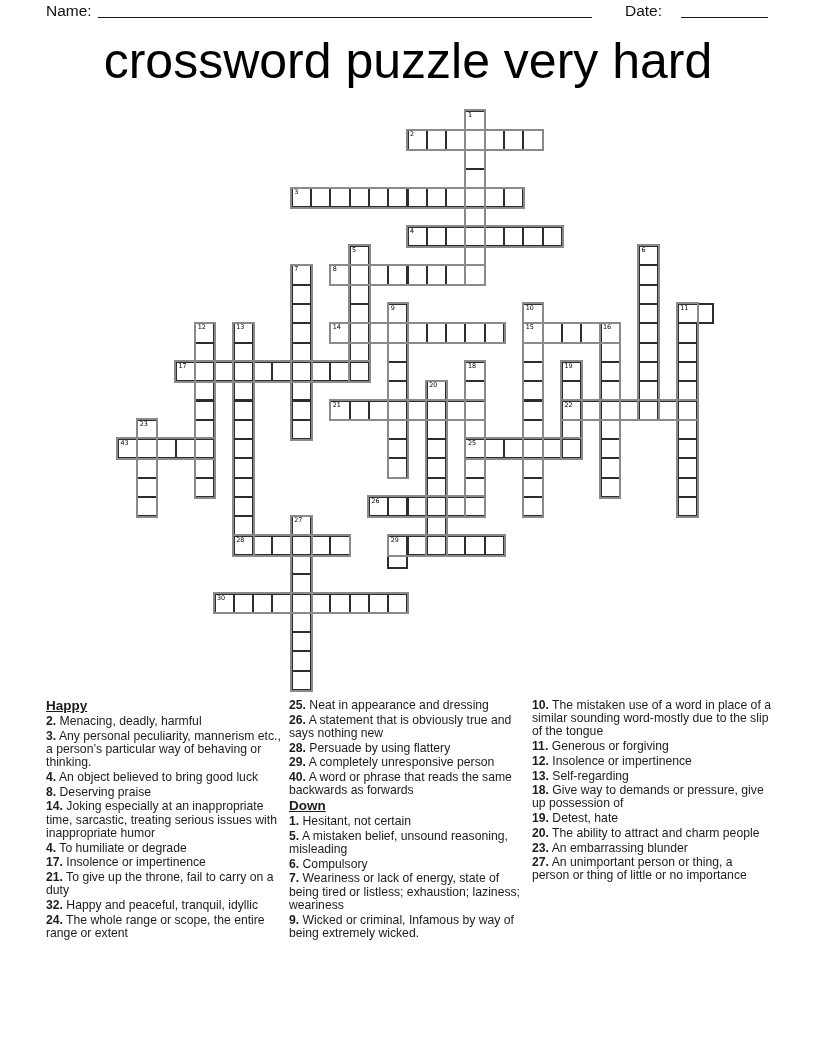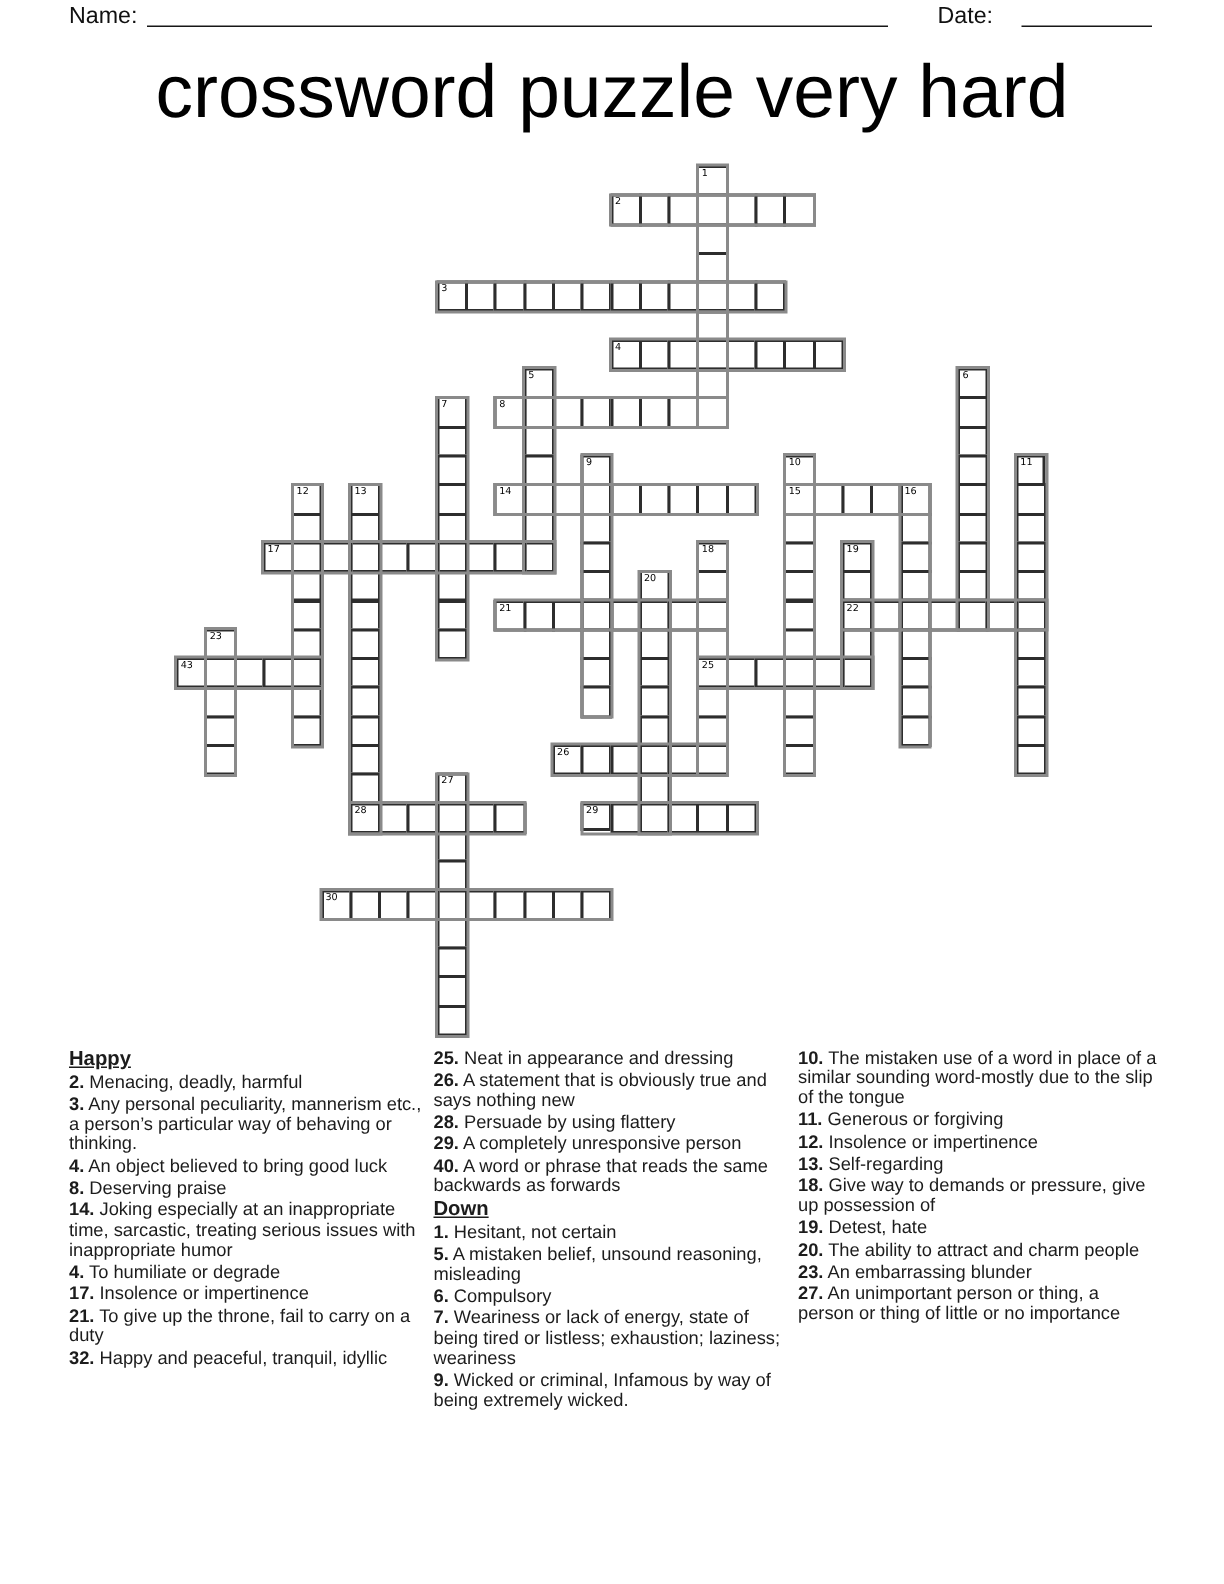--- a/index.html
+++ b/index.html
@@ -139,21 +139,21 @@
     </div>
     <div class="cell" style="left: 405.3px; top: 231.6px; width: 21.3px; height: 21.3px;"></div>
     <div class="cell" style="left: 405.3px; top: 250.9px; width: 21.3px; height: 21.3px;"></div>
     <div class="cell" style="left: 405.3px; top: 270.2px; width: 21.3px; height: 21.3px;"></div>
     <div class="cell" style="left: 405.3px; top: 289.5px; width: 21.3px; height: 21.3px;"></div>
     <div class="cell" style="left: 405.3px; top: 308.8px; width: 21.3px; height: 21.3px;"></div>
     <div class="cell" style="left: 405.3px; top: 328.1px; width: 21.3px; height: 21.3px;"></div>
     <div class="cell" style="left: 405.3px; top: 347.4px; width: 21.3px; height: 21.3px;"></div>
     <div class="cell" style="left: 405.3px; top: 366.7px; width: 21.3px; height: 21.3px;"></div>
     <div class="cell" style="left: 405.3px; top: 386px; width: 21.3px; height: 21.3px;"></div>
-    <div class="cell" style="left: 559.7px; top: 193px; width: 20px; height: 21.3px; text-align: right;">
+    <div class="cell" style="left: 559.7px; top: 193px; width: 37px; height: 21.3px; text-align: right;">
       <span class="num">11</span>
     </div>
     <div class="cell" style="left: 559.7px; top: 212.3px; width: 21.3px; height: 21.3px;"></div>
     <div class="cell" style="left: 559.7px; top: 231.6px; width: 21.3px; height: 21.3px;"></div>
     <div class="cell" style="left: 559.7px; top: 250.9px; width: 21.3px; height: 21.3px;"></div>
     <div class="cell" style="left: 559.7px; top: 270.2px; width: 21.3px; height: 21.3px;"></div>
     <div class="cell" style="left: 559.7px; top: 289.5px; width: 21.3px; height: 21.3px;"></div>
     <div class="cell" style="left: 559.7px; top: 308.8px; width: 21.3px; height: 21.3px;"></div>
     <div class="cell" style="left: 559.7px; top: 328.1px; width: 21.3px; height: 21.3px;"></div>
     <div class="cell" style="left: 559.7px; top: 347.4px; width: 21.3px; height: 21.3px;"></div>
@@ -288,21 +288,21 @@
     <div class="cell" style="left: 173.7px; top: 463.2px; width: 21.3px; height: 21.3px;"></div>
     <div class="cell" style="left: 173.7px; top: 482.5px; width: 21.3px; height: 21.3px;"></div>
     <div class="cell" style="left: 173.7px; top: 501.8px; width: 21.3px; height: 21.3px;"></div>
     <div class="cell" style="left: 173.7px; top: 521.1px; width: 21.3px; height: 21.3px;"></div>
     <div class="cell" style="left: 173.7px; top: 540.4px; width: 21.3px; height: 21.3px;"></div>
     <div class="cell" style="left: 173.7px; top: 559.7px; width: 21.3px; height: 21.3px;"></div>
     <div class="cell" style="left: 135.1px; top: 424.6px; width: 21.3px; height: 21.3px;"></div>
     <div class="cell" style="left: 154.4px; top: 424.6px; width: 21.3px; height: 21.3px;"></div>
     <div class="cell" style="left: 193px; top: 424.6px; width: 21.3px; height: 21.3px;"></div>
     <div class="cell" style="left: 212.3px; top: 424.6px; width: 21.3px; height: 21.3px;"></div>
-    <div class="cell" style="left: 270.2px; top: 424.6px; width: 21.3px; height: 19px;">
+    <div class="cell" style="left: 270.2px; top: 424.6px; width: 21.3px; height: 34px;">
       <span class="num">29</span>
     </div>
     <div class="cell" style="left: 289.5px; top: 424.6px; width: 21.3px; height: 21.3px;"></div>
     <div class="cell" style="left: 328.1px; top: 424.6px; width: 21.3px; height: 21.3px;"></div>
     <div class="cell" style="left: 347.4px; top: 424.6px; width: 21.3px; height: 21.3px;"></div>
     <div class="cell" style="left: 366.7px; top: 424.6px; width: 21.3px; height: 21.3px;"></div>
     <div class="cell" style="left: 96.5px; top: 482.5px; width: 21.3px; height: 21.3px;">
       <span class="num">30</span>
     </div>
     <div class="cell" style="left: 115.8px; top: 482.5px; width: 21.3px; height: 21.3px;"></div>
@@ -350,20 +350,21 @@
       <div class="clue-head">Happy</div>
       <p class="clue"><b>2.</b> Menacing, deadly, harmful</p>
       <p class="clue"><b>3.</b> Any personal peculiarity, mannerism etc., a person’s particular way of behaving or thinking.</p>
       <p class="clue"><b>4.</b> An object believed to bring good luck</p>
       <p class="clue"><b>8.</b> Deserving praise</p>
       <p class="clue"><b>14.</b> Joking especially at an inappropriate time, sarcastic, treating serious issues with inappropriate humor</p>
       <p class="clue"><b>4.</b> To humiliate or degrade</p>
       <p class="clue"><b>17.</b> Insolence or impertinence</p>
       <p class="clue"><b>21.</b> To give up the throne, fail to carry on a duty</p>
       <p class="clue"><b>32.</b> Happy and peaceful, tranquil, idyllic</p>
+      <p class="clue"><b>24.</b> The whole range or scope, the entire range or extent</p>
     </div>
     <div class="clue-col col1">
       <p class="clue"><b>25.</b> Neat in appearance and dressing</p>
       <p class="clue"><b>26.</b> A statement that is obviously true and says nothing new</p>
       <p class="clue"><b>28.</b> Persuade by using flattery</p>
       <p class="clue"><b>29.</b> A completely unresponsive person</p>
       <p class="clue"><b>40.</b> A word or phrase that reads the same backwards as forwards</p>
       <div class="clue-head">Down</div>
       <p class="clue"><b>1.</b> Hesitant, not certain</p>
       <p class="clue"><b>5.</b> A mistaken belief, unsound reasoning, misleading</p>

